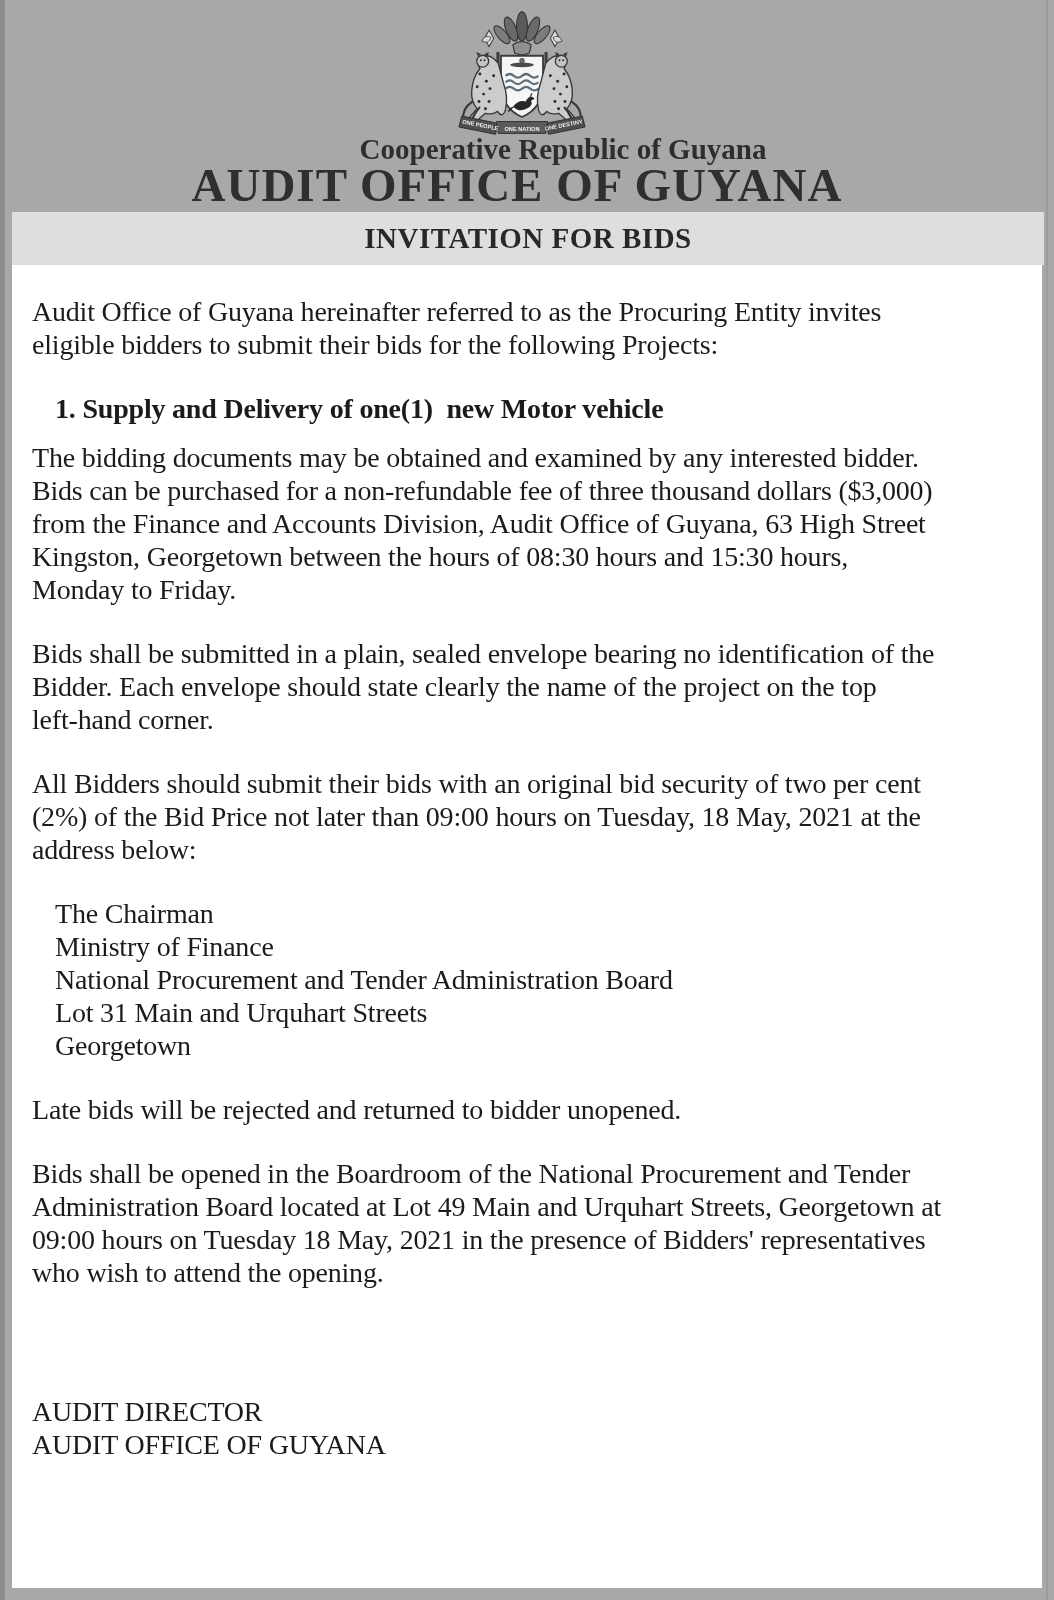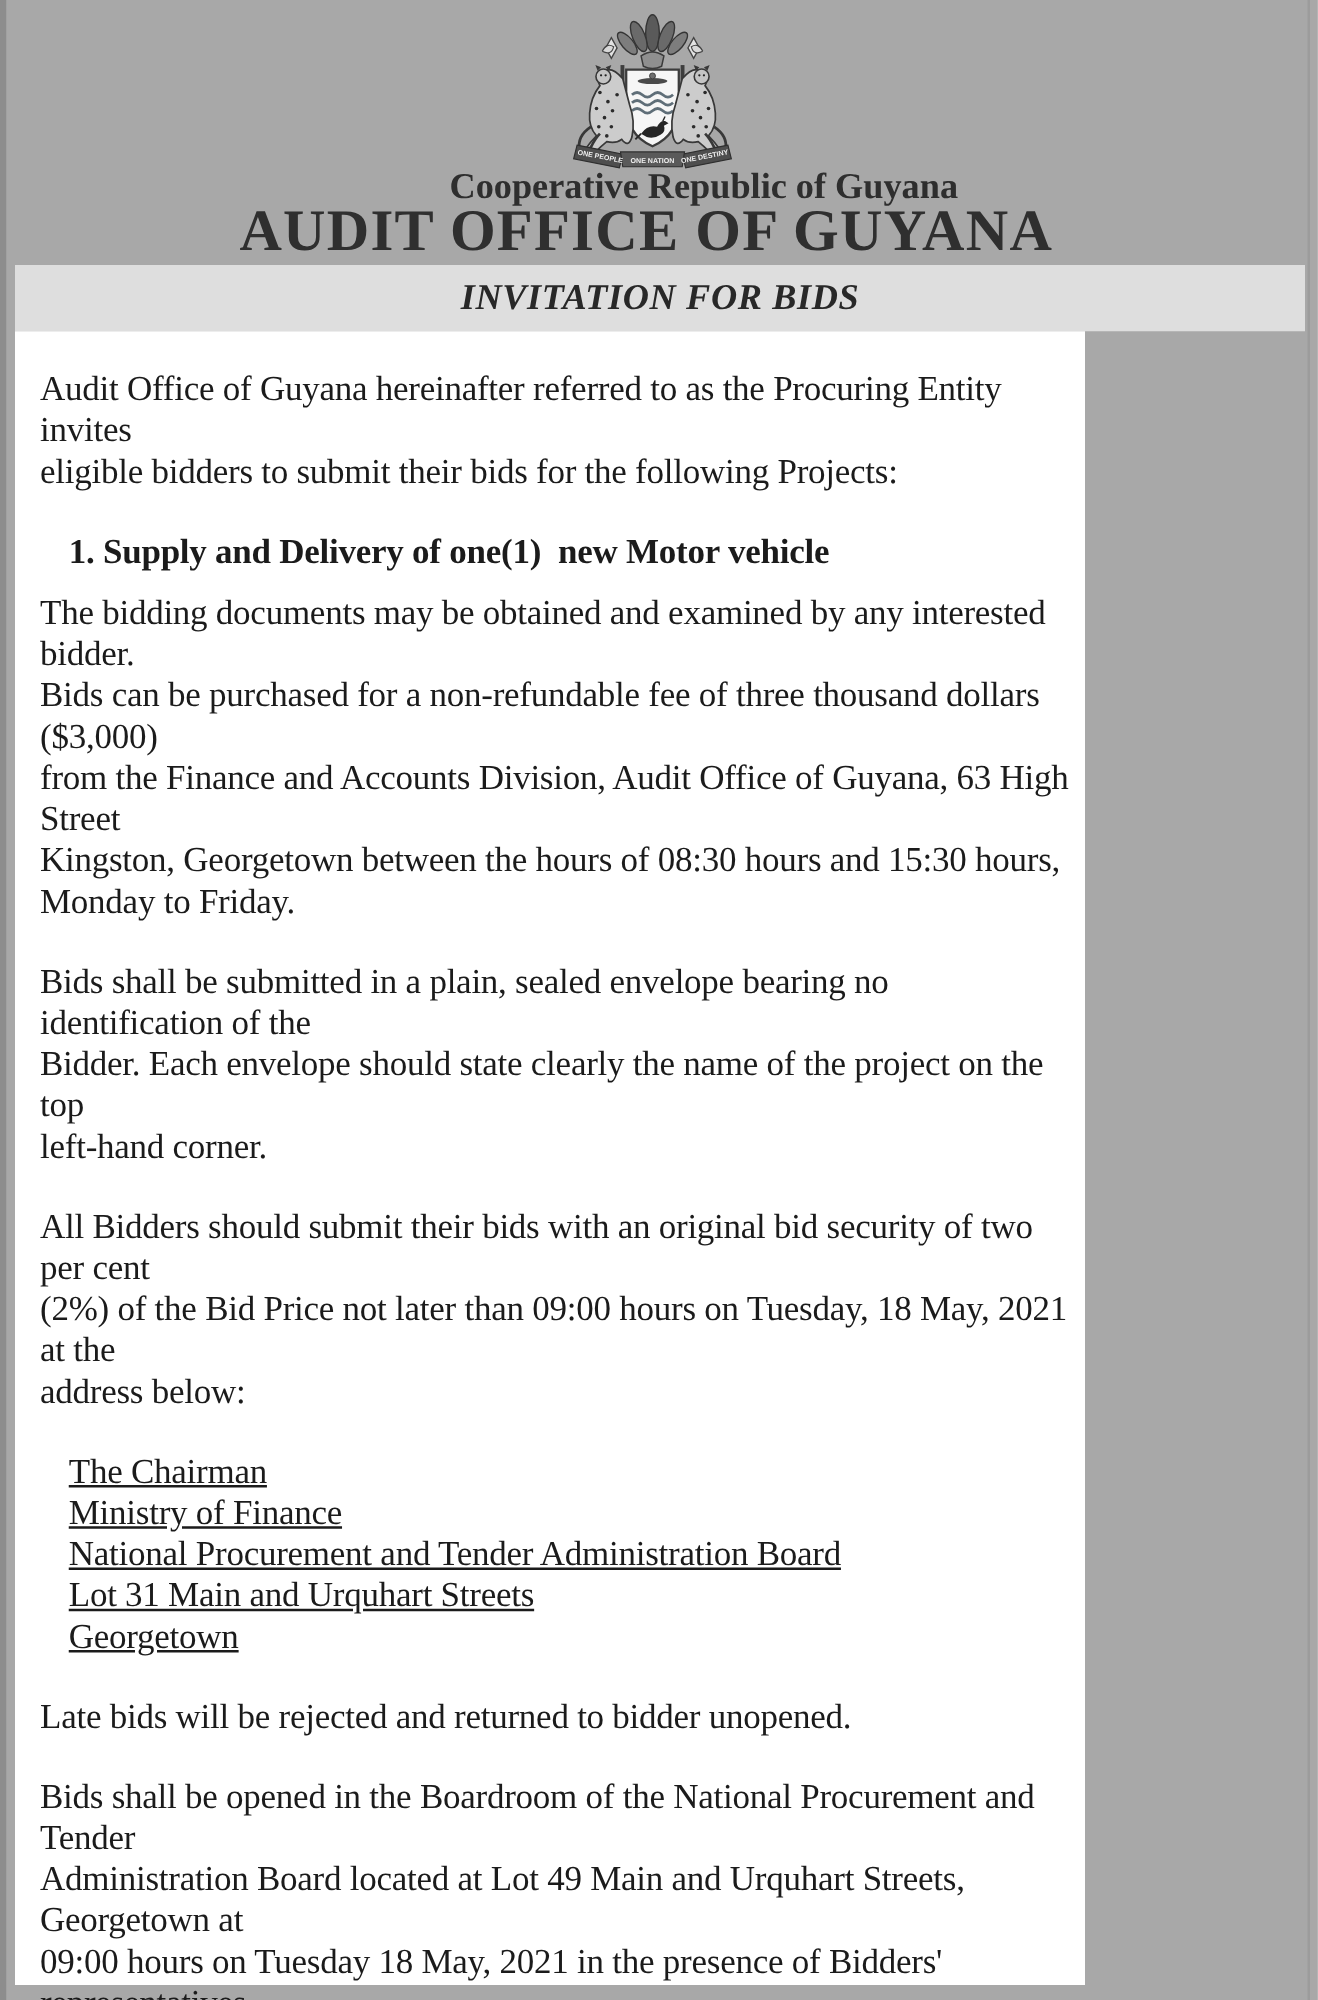--- a/index.html
+++ b/index.html
@@ -35,45 +35,44 @@
   .org-title{
     position:absolute;left:0;top:160px;width:1034px;
     font-size:47px;font-weight:bold;line-height:50px;
     color:#2f2f2f;text-align:center;letter-spacing:1px;
   }
   
   .band{
     position:absolute;left:12px;top:212px;width:1032px;height:53px;
     background:var(--color-band,#dedede);
     text-align:center;
-    font-style:italic;
   }
   .band-title{
     font-size:29px;font-weight:bold;line-height:53px;color:#282828;
     letter-spacing:0.5px;
   }
   
   .paper{
-    position:absolute;left:12px;top:265px;width:856px;height:1323px;
+    position:absolute;left:12px;top:265px;width:1030px;height:1323px;
     background:var(--color-paper,#ffffff);
     box-sizing:border-box;
     padding:30px 12px 0 20px;
     color:var(--color-text,#1b1b1b);
   }
   .para{
     font-size:28px;line-height:33px;letter-spacing:-0.2px;
     white-space:pre-wrap;
     margin:0 0 31px 0;
   }
   .projects{margin:0 0 15px 23px;}
   .project-item{
     font-size:28px;line-height:34px;font-weight:bold;
     white-space:pre-wrap;letter-spacing:-0.2px;
   }
-  .address{margin:0 0 31px 23px;text-decoration:underline;}
+  .address{margin:0 0 31px 23px;}
   .address-line{font-size:28px;line-height:33px;letter-spacing:-0.2px;}
   .signature{margin-top:106px;}
   .signature-line{font-size:28px;line-height:33px;letter-spacing:-0.2px;}
   
   .emblem svg{width:100%;height:100%;}
 </style>
 </head>
 <body>
 
 <div class="page">

